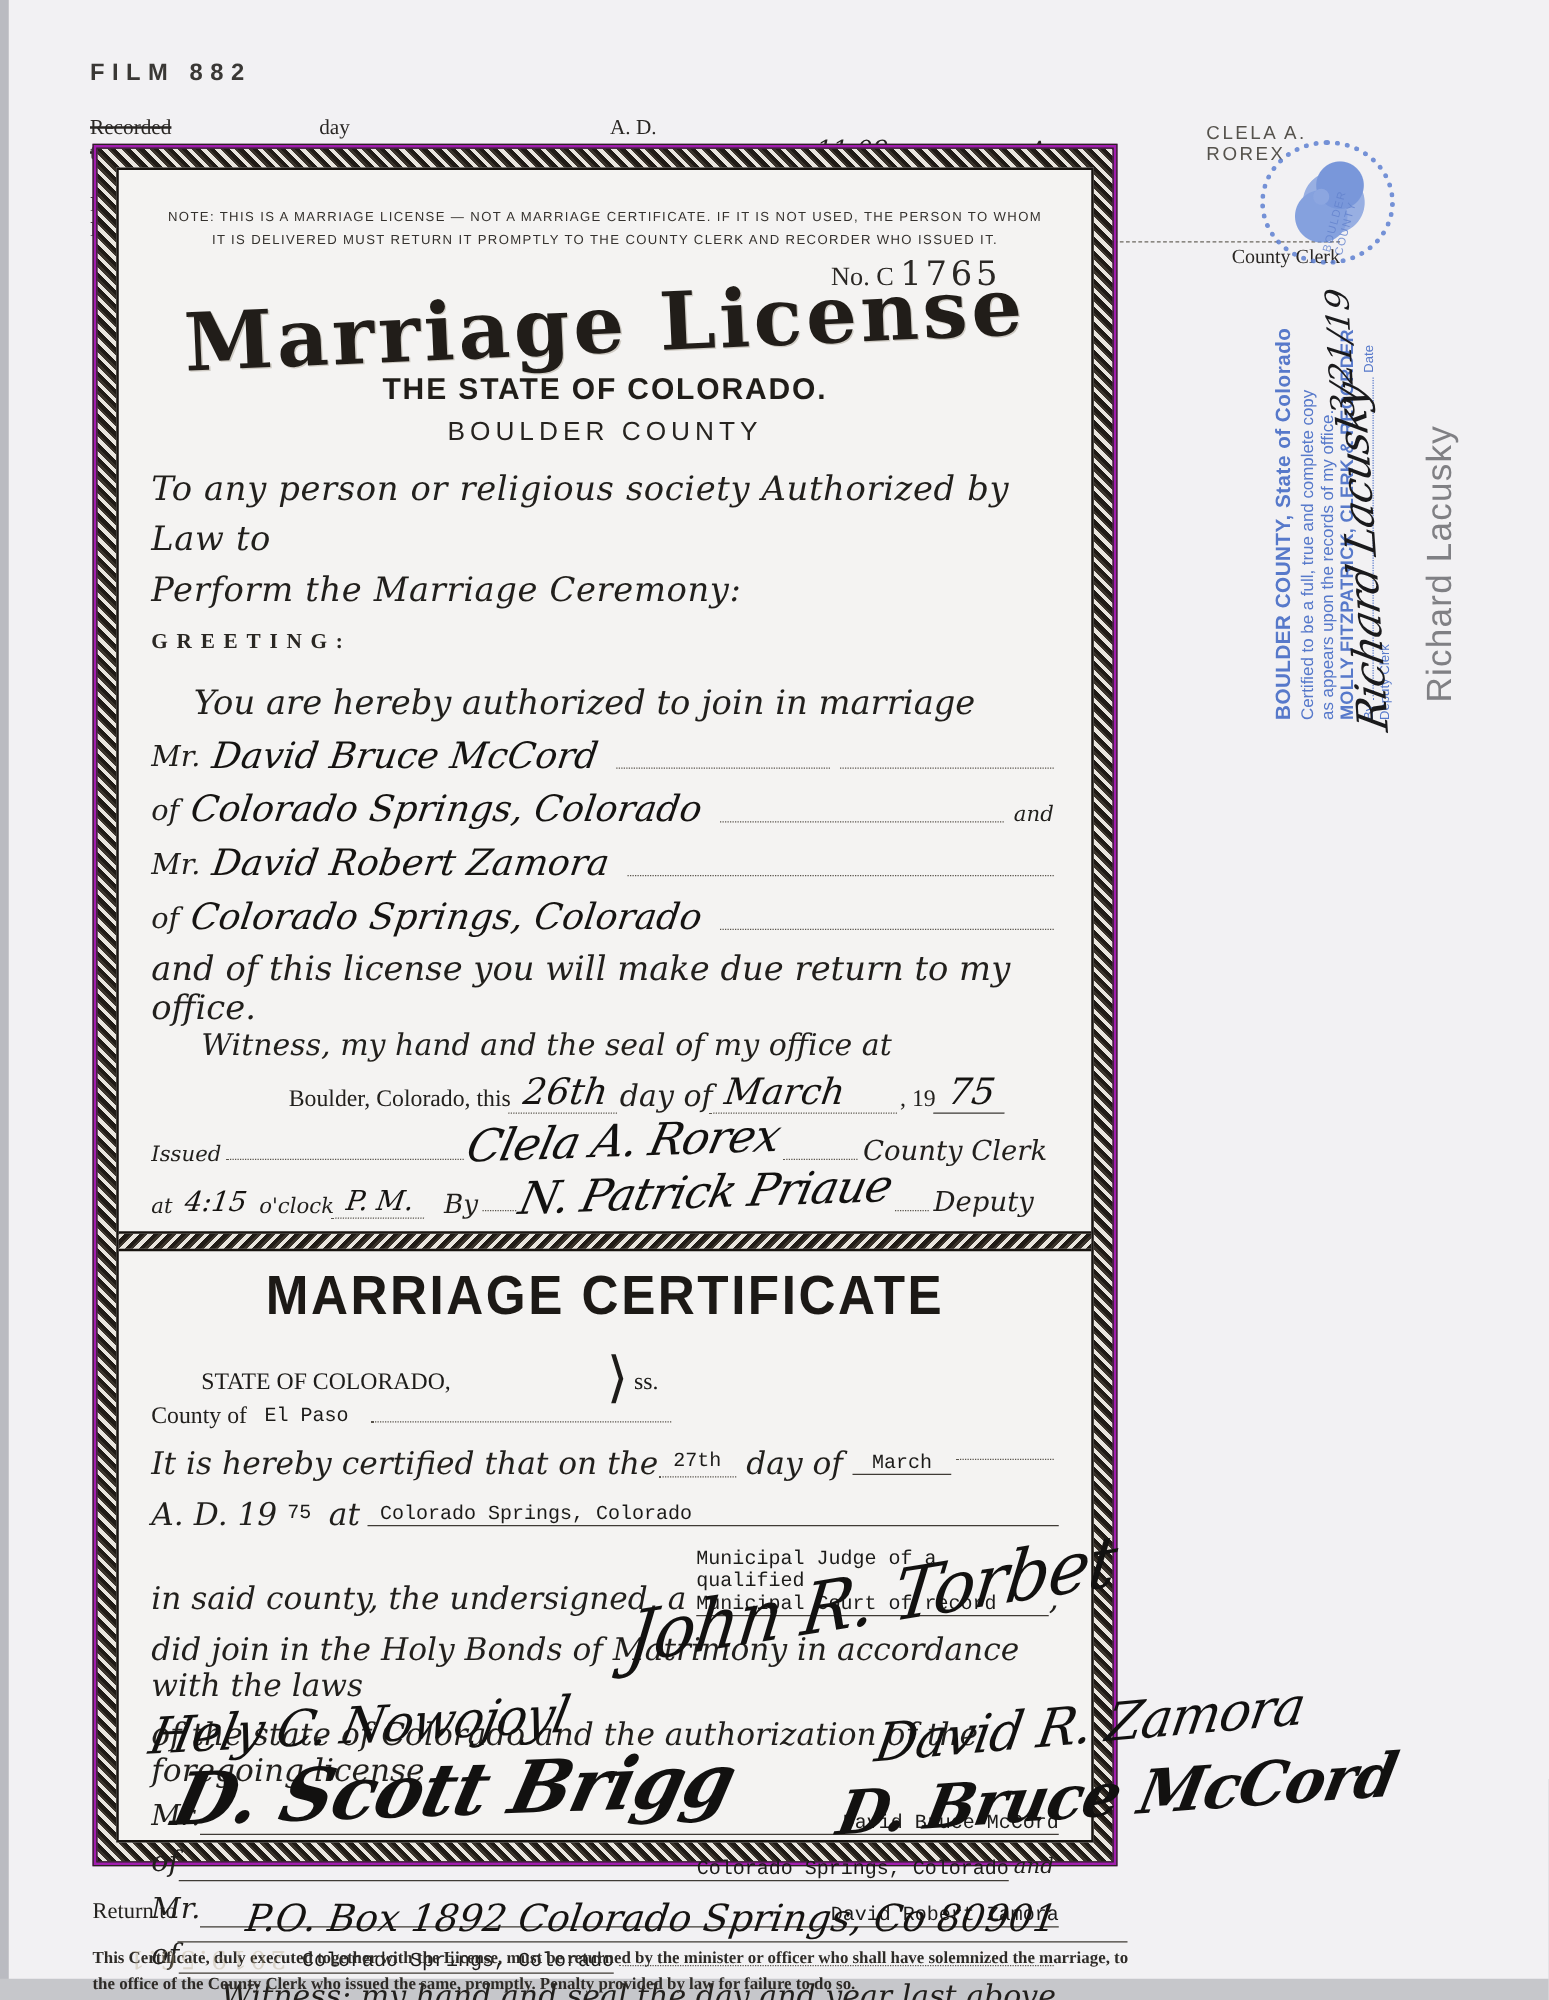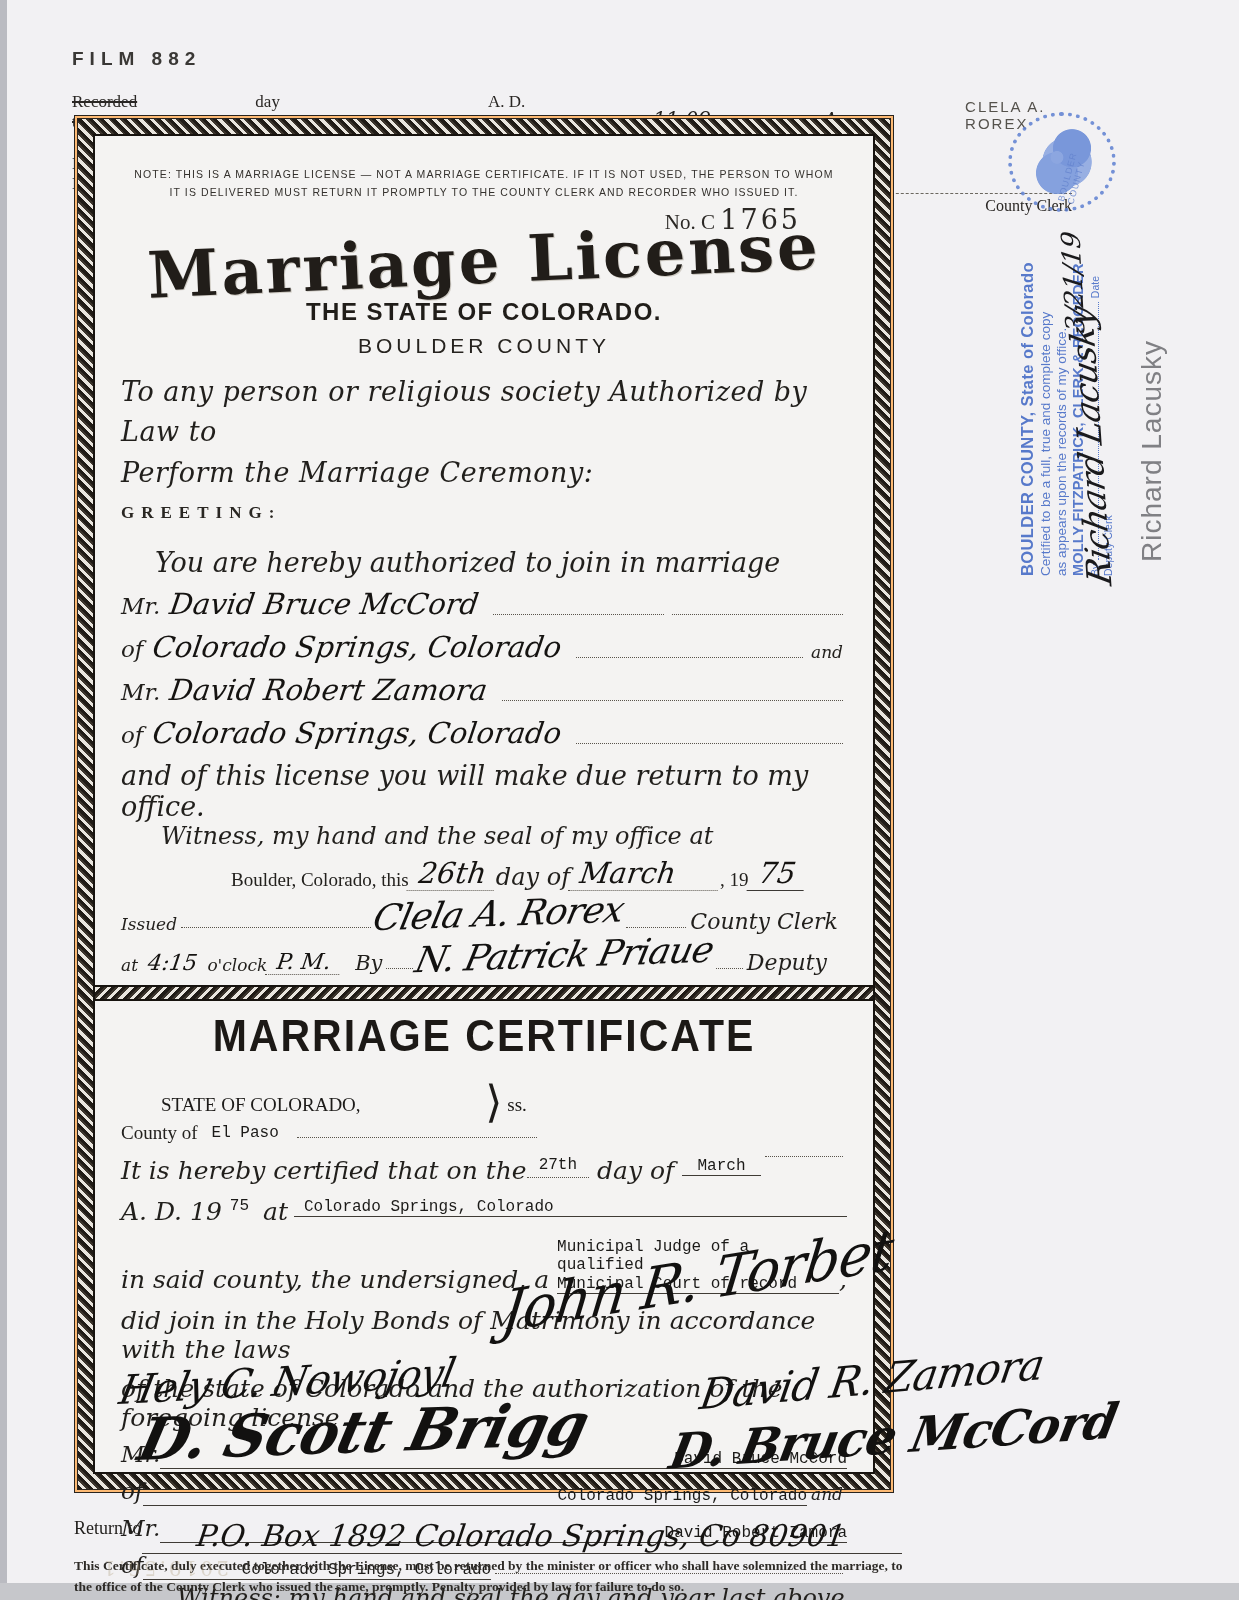--- a/index.html
+++ b/index.html
@@ -18,21 +18,21 @@
   .datestamp { position:relative; top:10px; font-family:"Liberation Sans",sans-serif; font-weight:bold;
                font-size:19px; letter-spacing:2px; color:#4d4a45; opacity:.85; }
   .strike { text-decoration: line-through; text-decoration-thickness:2px; }
   .handsmall { font-family:"DejaVu Serif",serif; font-style:italic; font-size:20px; color:#23211e; }
   .typedname { font-family:"Liberation Sans",sans-serif; font-size:15px; letter-spacing:2px; color:#55524c; }
   .mfno { font-family:"DejaVu Serif",serif; font-weight:bold; font-size:25px; letter-spacing:5px;
           color:#3b3835; text-decoration:line-through; text-decoration-thickness:2px; }
 
   
   .frame-outer { position:absolute; left:74px; top:115px; width:820px; height:1378px;
-                 border:1.5px solid #29241f; padding:2px; background:#fdba74; }
+                 border:1.5px solid #29241f; padding:2px; background:#a21caf; }
   .frame-band { width:100%; height:100%; border:1px solid #29241f;
                 background:repeating-linear-gradient(45deg,#201b16 0 3px,#e9e5de 3px 6px,#3a332b 6px 8px);
                 padding:15px; }
   .frame-inner { width:100%; height:100%; border:2.5px solid #17130f; background:#f4f3f2;
                  padding:4px 26px 0 26px; position:relative; }
   .divider { height:16px; margin:10px -26px 0 -26px;
              background:repeating-linear-gradient(-45deg,#201b16 0 3px,#e9e5de 3px 6px,#3a332b 6px 8px);
              border-top:2.5px solid #17130f; border-bottom:2.5px solid #17130f; }
 
   
@@ -67,21 +67,21 @@
   .issued-row { display:flex; align-items:flex-end; margin-top:2px; }
   .small-script { font-size:17px; }
 
   
   .cert-title { text-align:center; font-family:"Liberation Sans",sans-serif; font-weight:bold;
                 font-size:41px; letter-spacing:2px; color:#1c1916; margin-top:12px;
                 transform:scaleY(1.08); }
   .state-block { margin-top:10px; font-size:19px; }
   .ssbrace { font-size:44px; font-weight:normal; display:inline-block; transform:translateY(6px); }
   .typed { font-family:"Liberation Mono",monospace; font-size:16px; color:#1b1a18; }
-  .cert-line { display:flex; align-items:flex-start; margin-top:12px; }
+  .cert-line { display:flex; align-items:center; margin-top:12px; }
   .cscript { font-size:25px; }
   .rule { border-bottom:1.5px solid #3f3b35; }
   .twoline { display:flex; flex-direction:column; }
 
   
   .footer { position:absolute; left:74px; top:1518px; width:960px; }
   .return-row { display:flex; align-items:flex-start; font-size:18px; }
   .return-hand { font-size:30px; }
   .fineprint { font-size:13.5px; font-weight:bold; color:#2e2b27; line-height:1.55; margin-top:2px; }
   .pencil { position:absolute; left:100px; top:1556px; font-size:20px; color:#b3a384;

